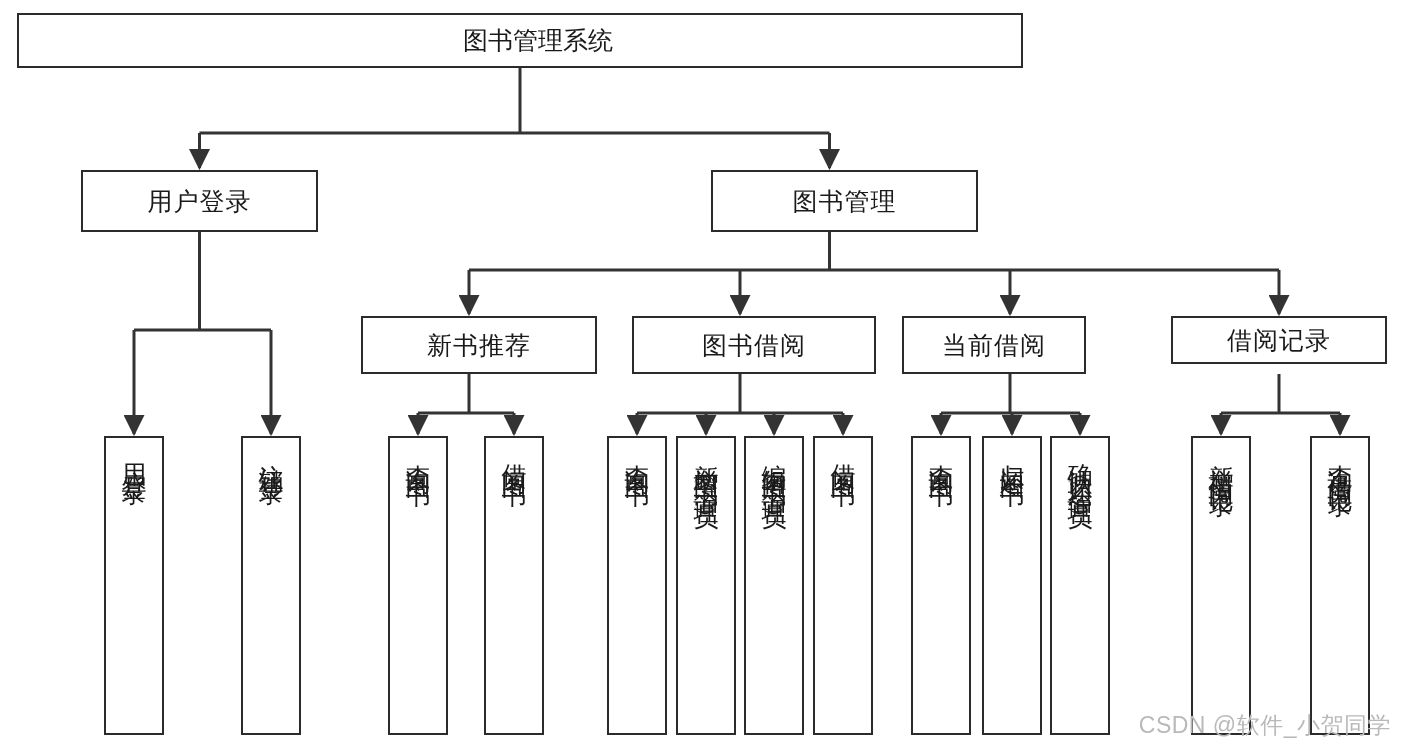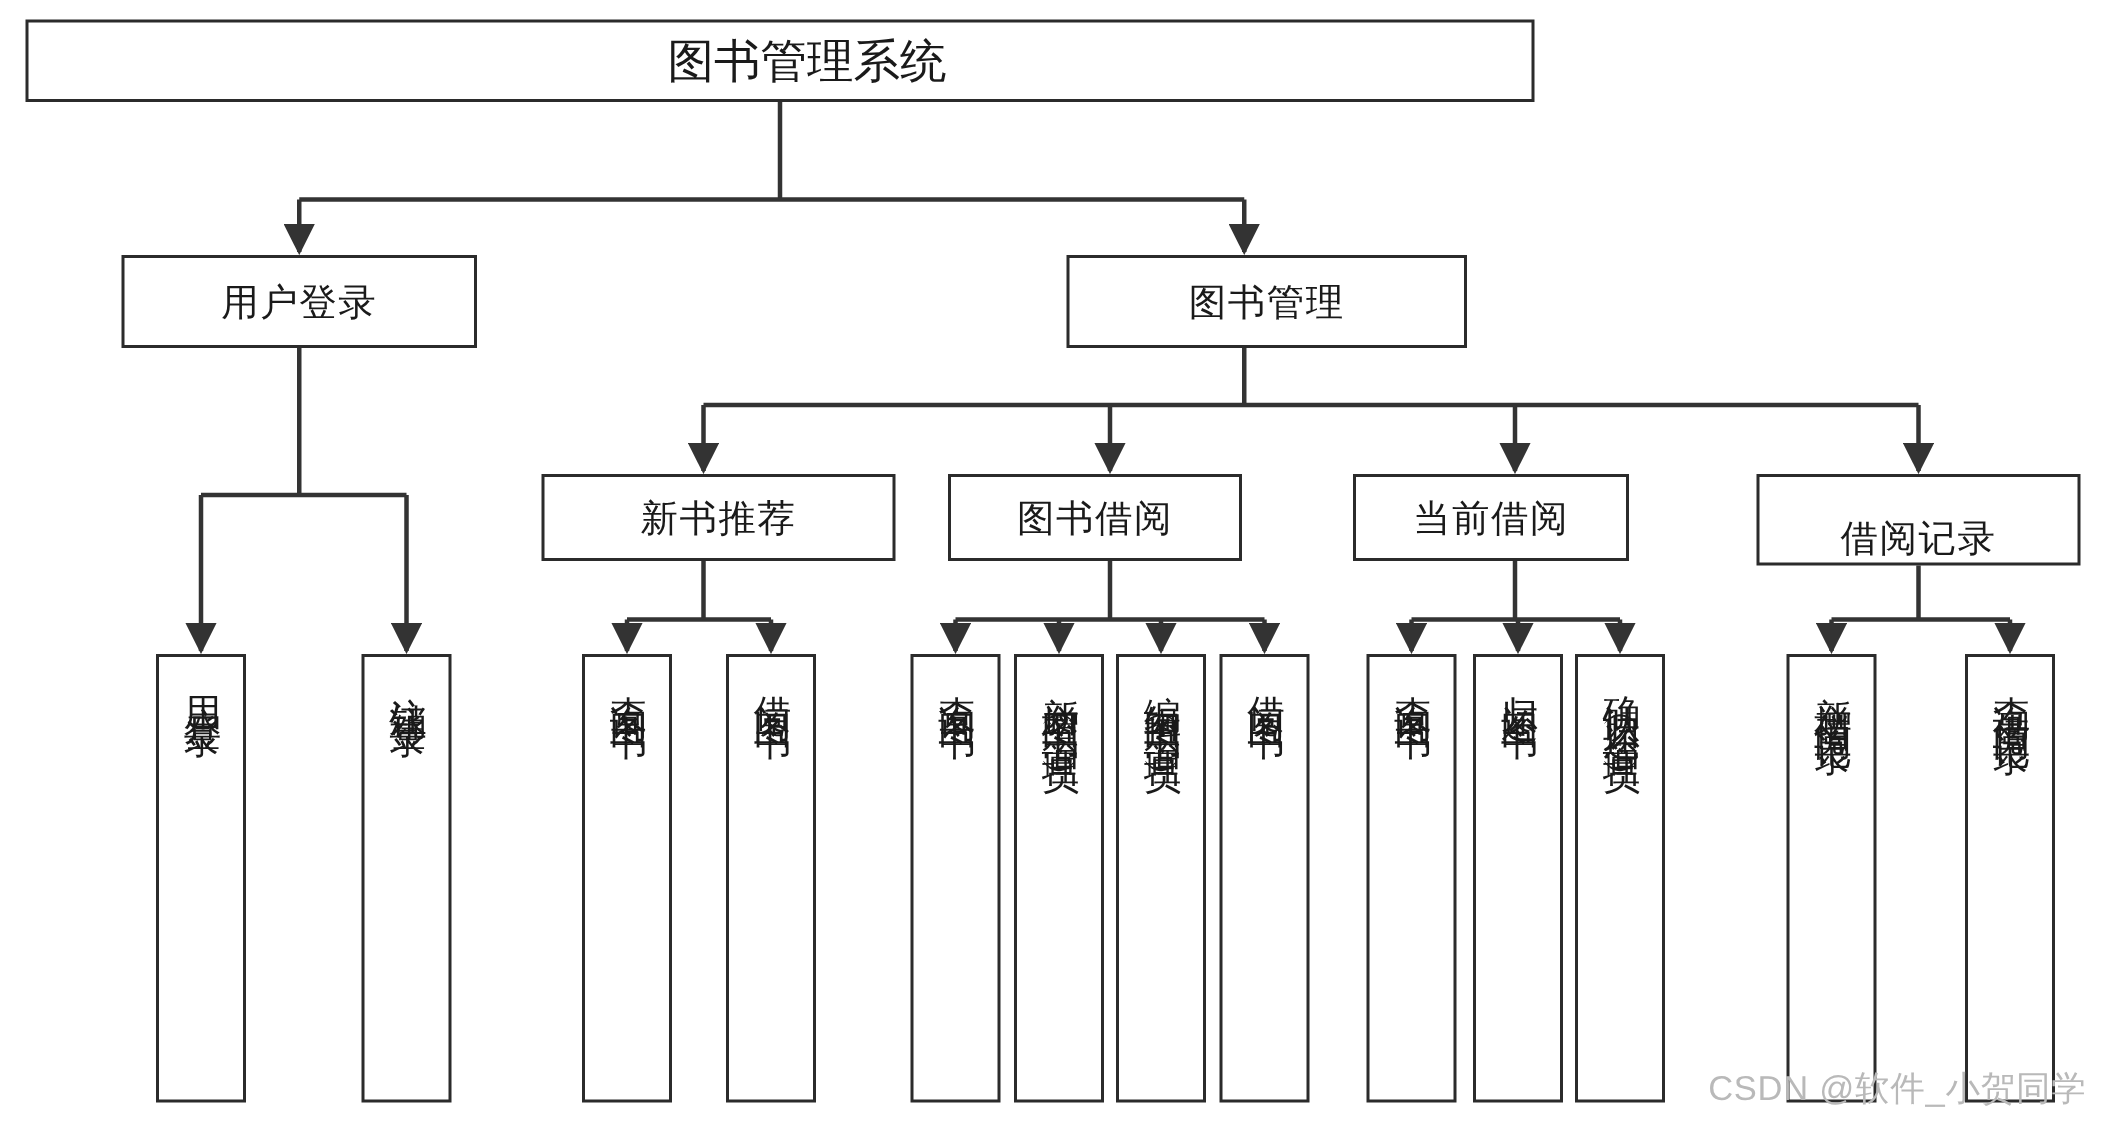--- a/index.html
+++ b/index.html
@@ -33,21 +33,21 @@
     display: flex;
     align-items: center;
     justify-content: center;
     color: #1a1a1a;
   }
   .node.h-node {
     font-size: 25px;
     letter-spacing: 1px;
   }
   .node.root-node {
-    font-size: 31px;
+    font-size: 25px;
     padding-left: 36px;
   }
   .node.leaf-node {
     font-size: 25px;
     align-items: flex-start;
     justify-content: center;
     padding-top: 6px;
   }
   .leaf-label {
     writing-mode: vertical-rl;
@@ -121,27 +121,27 @@
       </div>
       <div class="node h-node" style="left: 81px; top: 170px; width: 237px; height: 62px;">
         <span>用户登录</span>
       </div>
       <div class="node h-node" style="left: 711px; top: 170px; width: 267px; height: 62px;">
         <span>图书管理</span>
       </div>
       <div class="node h-node" style="left: 361px; top: 316px; width: 236px; height: 58px;">
         <span>新书推荐</span>
       </div>
-      <div class="node h-node" style="left: 632px; top: 316px; width: 196px; height: 58px;">
+      <div class="node h-node" style="left: 632px; top: 316px; width: 244px; height: 58px;">
         <span>图书借阅</span>
       </div>
       <div class="node h-node" style="left: 902px; top: 316px; width: 184px; height: 58px;">
         <span>当前借阅</span>
       </div>
-      <div class="node h-node" style="left: 1171px; top: 316px; width: 216px; height: 61px; align-items: flex-end;">
+      <div class="node h-node" style="left: 1171px; top: 316px; width: 216px; height: 48px;">
         <span>借阅记录</span>
       </div>
       <div class="node leaf-node" style="left: 104px; top: 436px; width: 60px; height: 299px;">
         <span class="leaf-label">用户登录</span>
       </div>
       <div class="node leaf-node" style="left: 241px; top: 436px; width: 60px; height: 299px;">
         <span class="leaf-label">注销登录</span>
       </div>
       <div class="node leaf-node" style="left: 388px; top: 436px; width: 60px; height: 299px;">
         <span class="leaf-label">查询图书</span>

